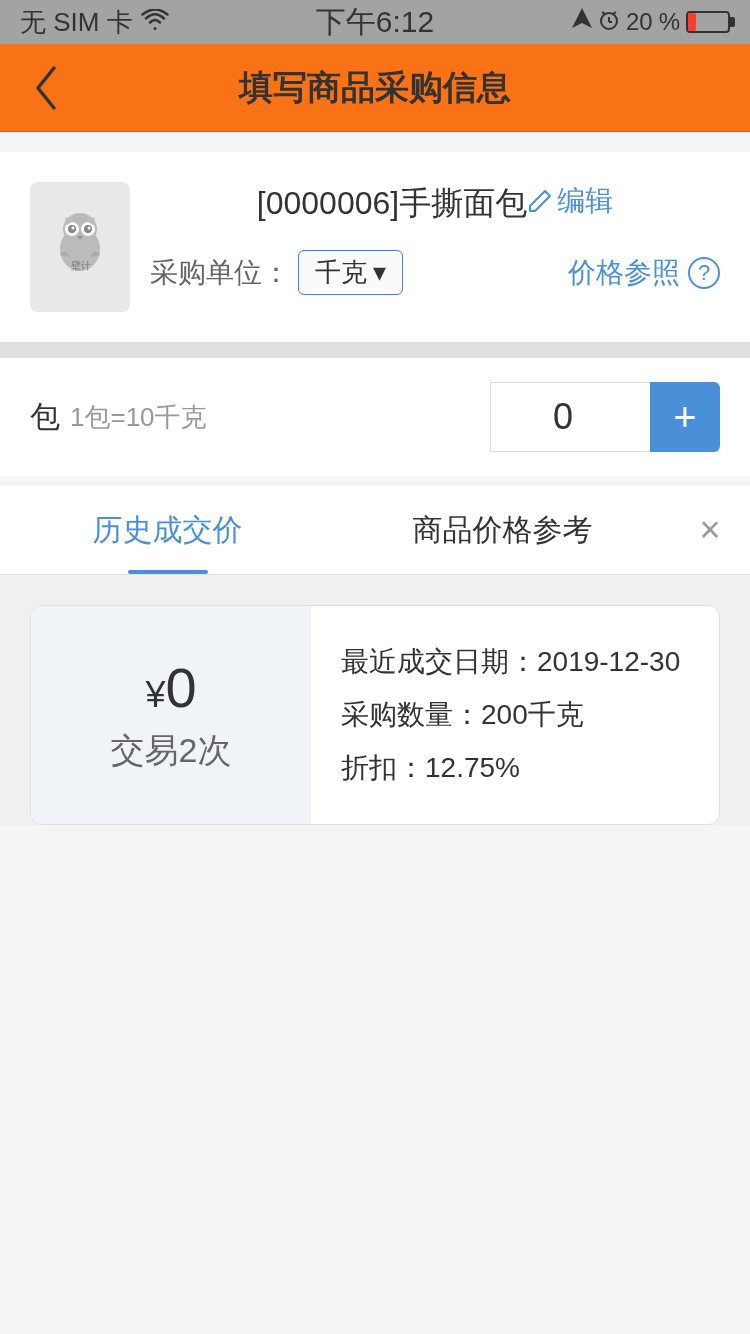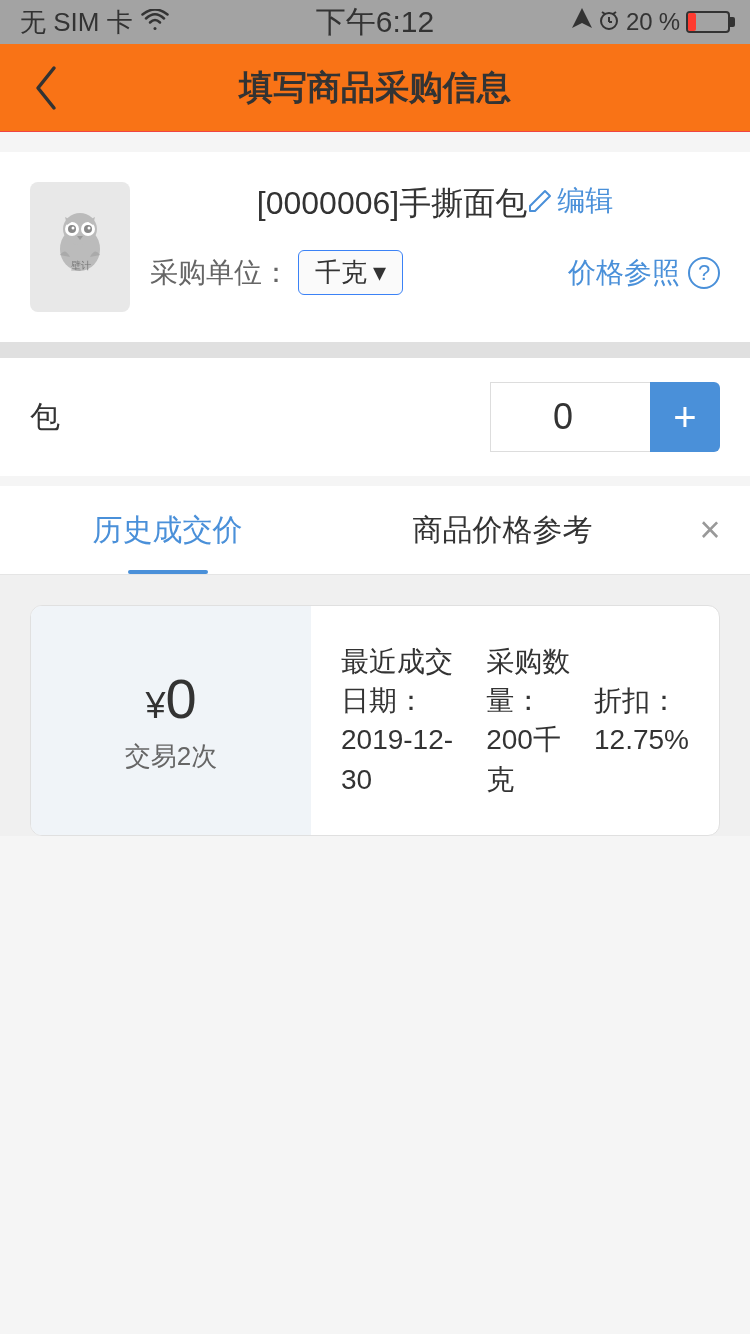--- a/index.html
+++ b/index.html
@@ -310,31 +310,30 @@
     }
     .price-amount {
       font-size: 56px;
       font-weight: 300;
       color: #333;
     }
     .price-yen {
       font-size: 36px;
     }
     .price-count {
-      font-size: 26px;
+      font-size: 34px;
       color: #666;
       margin-top: 8px;
     }
     .price-right {
       flex: 1;
       padding: 36px 30px;
       display: flex;
-      flex-direction: row;
+      flex-direction: column;
       gap: 14px;
-      align-items: center;
     }
     .price-detail-row {
       font-size: 28px;
       color: #333;
       line-height: 1.4;
     }
 
     
     .main-bg {
       background: #f5f5f5;
@@ -441,20 +440,21 @@
       </div>
     </div>
   </div>
 </div>
 
 <div class="divider-bar"></div>
 
 <div class="quantity-row">
   <div class="quantity-left">
     <span class="unit-box">包</span>
+    <span class="unit-ratio">1包=10千克</span>
   </div>
   <div class="quantity-input-group">
     <input class="quantity-input" type="number" value="0" style="">
     <div class="quantity-plus">+</div>
   </div>
 </div>
 
 <div class="tabs-panel">
   <div class="tabs-header">
     <div class="tab-item active">

